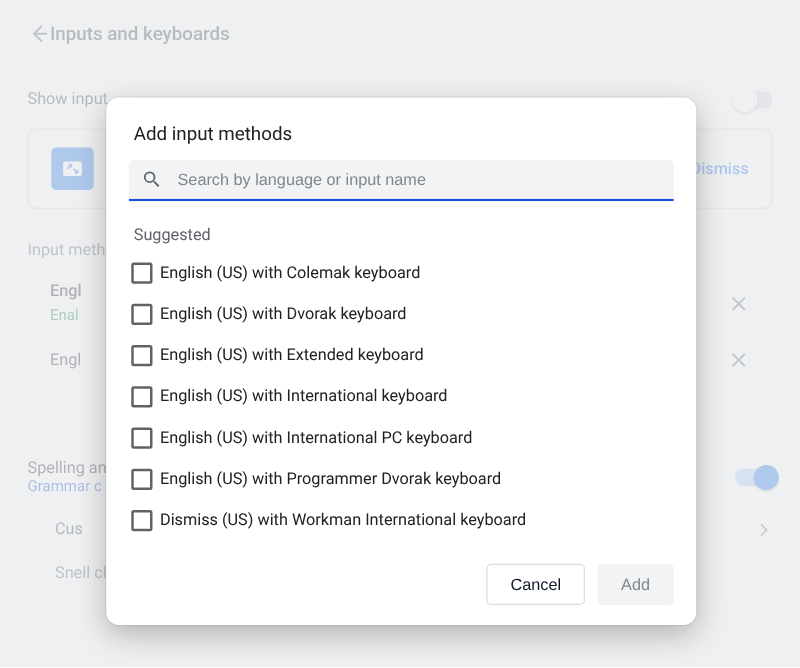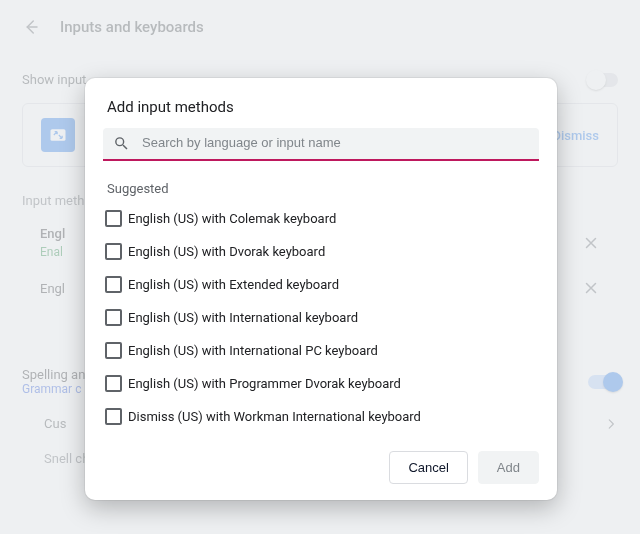--- a/index.html
+++ b/index.html
@@ -11,21 +11,21 @@
     background: #fff;
     position: relative;
   }
 
   
   .bg {
     position: absolute; inset: 0;
     padding: 0;
   }
   .bg-header {
-    display: flex; align-items: center; gap: 20px;
+    display: flex; align-items: center; 
     padding: 18px 22px 8px 22px;
     font-size: 15px; font-weight: 500; color: #3c4043;
   }
   .bg-header .back-arrow { width: 18px; height: 18px; }
   .bg-row {
     display: flex; align-items: center;
     padding: 10px 22px;
     color: #3c4043; font-size: 13px;
   }
   .bg-row .fill { flex: 1; }
@@ -91,23 +91,23 @@
     display:flex; flex-direction:column;
     overflow:hidden;
   }
   .modal-title {
     font-size:15px; color:#202124;
     padding: 20px 22px 12px 22px;
   }
   .search-wrap {
     margin: 0 18px 10px 18px;
     background:#f1f3f4;
-    border-bottom: 2px solid #be185d;
+    border-bottom: 2px solid #1d4ed8;
     border-radius: 4px 4px 0 0;
-    display:flex; align-items:flex-start;
+    display:flex; align-items:center;
     padding: 7px 10px;
     gap: 12px;
   }
   .search-wrap svg { width:17px; height:17px; fill:#5f6368; }
   .search-input {
     border:none; outline:none; background:transparent;
     font-size:13px; color:#202124; flex:1;
   }
   .search-input::placeholder { color:#80868b; }
   .suggested-label {

